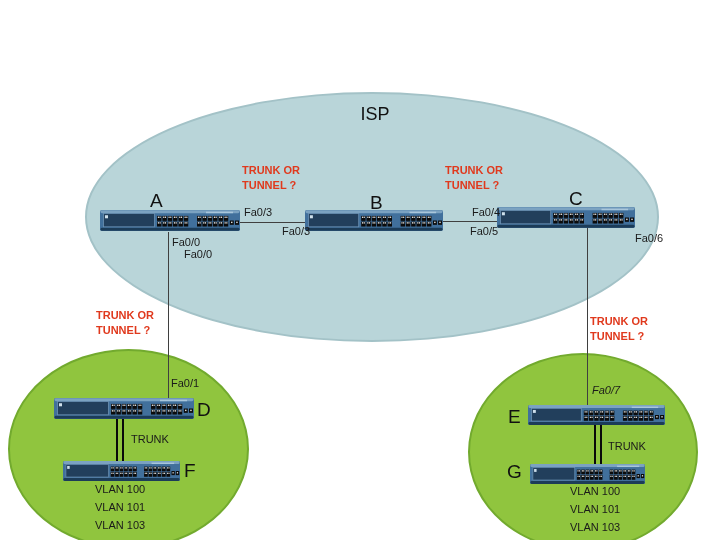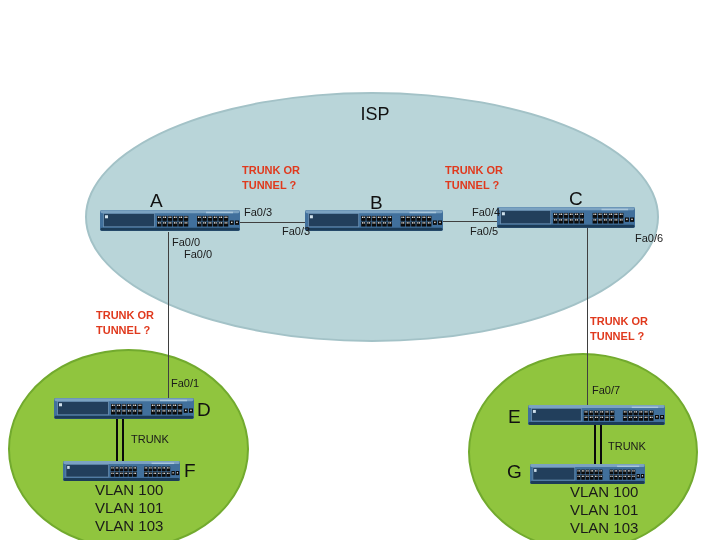--- a/index.html
+++ b/index.html
@@ -9,21 +9,21 @@
   }
   .ellipse{position:absolute;border-radius:50%;}
   .cloud{left:85px;top:92px;width:574px;height:250px;background:#b9d5d9;border:2px solid #a3c2c7;box-sizing:border-box;}
   .site-left{left:8px;top:349px;width:241px;height:200px;background:#90c53e;border:2px solid #72aa2e;box-sizing:border-box;}
   .site-right{left:468px;top:353px;width:230px;height:198px;background:#90c53e;border:2px solid #72aa2e;box-sizing:border-box;}
   .isp-label{position:absolute;left:340px;top:104px;width:70px;text-align:center;font-size:18px;color:#111;}
   .node-letter{position:absolute;font-size:19px;color:#111;}
   .port-label{position:absolute;font-size:11px;color:#1a1a1a;white-space:nowrap;}
   .red-label{position:absolute;font-size:11px;font-weight:bold;color:#e0391d;line-height:15px;white-space:nowrap;}
   .trunk-label{position:absolute;font-size:11px;color:#1a1a1a;}
-  .vlan-list{position:absolute;font-size:15px;color:#1a1a1a;}
+  .vlan-list{position:absolute;font-size:11px;color:#1a1a1a;}
   .vlan-list div{margin-bottom:7px;line-height:11px;}
   .hline{position:absolute;height:1px;background:#3f3f3f;}
   .vline{position:absolute;width:1px;background:#3f3f3f;}
   .trunk-line{position:absolute;width:8px;box-sizing:border-box;border-left:2.5px solid #0a0a0a;border-right:2.5px solid #0a0a0a;}
   .switch{position:absolute;}
   .switch svg{display:block;}
 </style>
 </head>
 <body>
 
@@ -654,21 +654,21 @@
   <div class="node-letter" style="left:507px;top:461px;">G</div>
 
   <div class="port-label" style="left:244px;top:206px;">Fa0/3</div>
   <div class="port-label" style="left:282px;top:225px;">Fa0/3</div>
   <div class="port-label" style="left:444px;top:206px;padding-left:28px;">Fa0/4</div>
   <div class="port-label" style="left:470px;top:225px;">Fa0/5</div>
   <div class="port-label" style="left:591px;top:232px;margin-left:44px;">Fa0/6</div>
   <div class="port-label" style="left:172px;top:236px;">Fa0/0</div>
   <div class="port-label" style="left:184px;top:248px;">Fa0/0</div>
   <div class="port-label" style="left:171px;top:377px;">Fa0/1</div>
-  <div class="port-label" style="left:592px;top:384px;">Fa0/7</div>
+  <div class="port-label" style="left:592px;top:384px;font-style:italic;">Fa0/7</div>
 
   <div class="red-label" style="left:242px;top:163px;">
     <span>TRUNK OR</span><br>
     <span>TUNNEL ?</span>
   </div>
   <div class="red-label" style="left:445px;top:163px;">
     <span>TRUNK OR</span><br>
     <span>TUNNEL ?</span>
   </div>
   <div class="red-label" style="left:96px;top:308px;">

